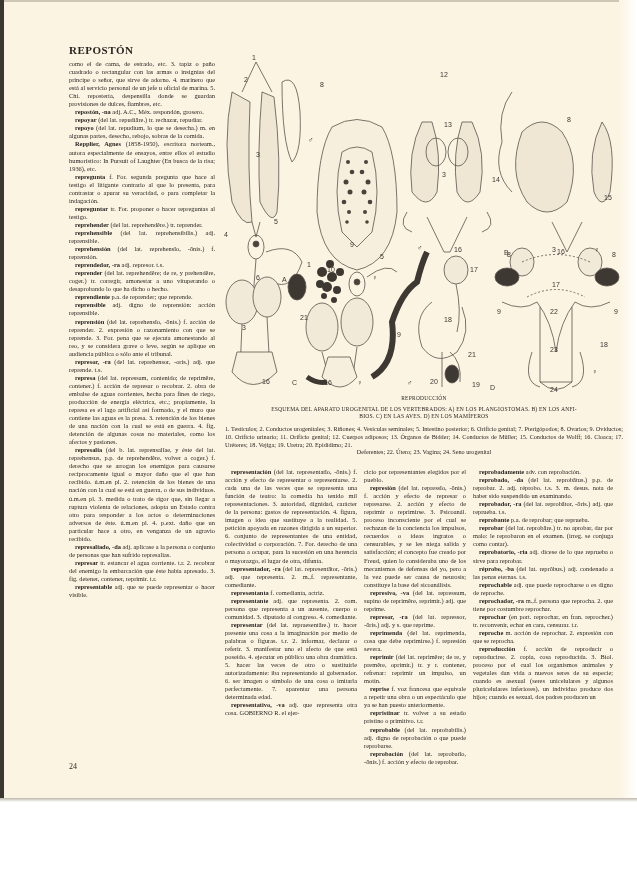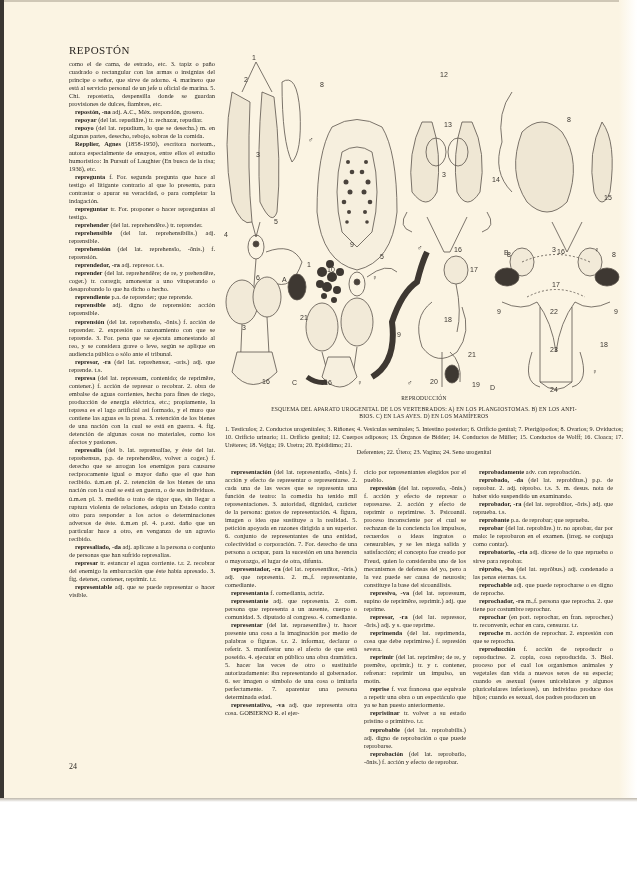--- a/index.html
+++ b/index.html
@@ -2,21 +2,21 @@
 <html><head>
 <meta charset="utf-8">
 <style>
   html,body{margin:0;padding:0;}
   body{width:637px;height:876px;background:#ffffff;position:relative;overflow:hidden;font-family:"Liberation Serif","DejaVu Serif",serif;color:#2a2622;}
   .page{position:absolute;left:0;top:0;width:637px;height:800px;background:#fbf4e3;}
   .edge{position:absolute;left:0;top:0;width:4px;height:800px;background:#3a3632;}
   .topline{position:absolute;left:0;top:0;width:637px;height:2px;background:#cfc7b6;}
   .rightfade{position:absolute;right:0;top:0;width:18px;height:800px;background:linear-gradient(to right,#fbf4e3,#ffffff);}
   .bottomshadow{position:absolute;left:0;top:798px;width:637px;height:4px;background:linear-gradient(#bdb7ab,#ffffff);}
-  .running-head{position:absolute;left:69px;top:44px;font-size:11px;font-weight:normal;letter-spacing:0.5px;}
+  .running-head{position:absolute;left:69px;top:44px;font-size:11px;font-weight:bold;letter-spacing:0.5px;}
   .col{position:absolute;font-size:6.4px;line-height:8.05px;text-align:justify;}
   .col p{margin:0;text-indent:6px;}
   .col p.cont{text-indent:0;}
   .col b{font-weight:bold;}
   #col1{left:69px;top:60px;width:146px;}
   #col2{left:225px;top:468px;width:132px;}
   #col3{left:364px;top:468px;width:102px;}
   #col4{left:473px;top:468px;width:140px;}
   .folio{position:absolute;left:69px;top:762px;font-size:8px;}
   .figure{position:absolute;left:222px;top:52px;width:404px;height:340px;}

